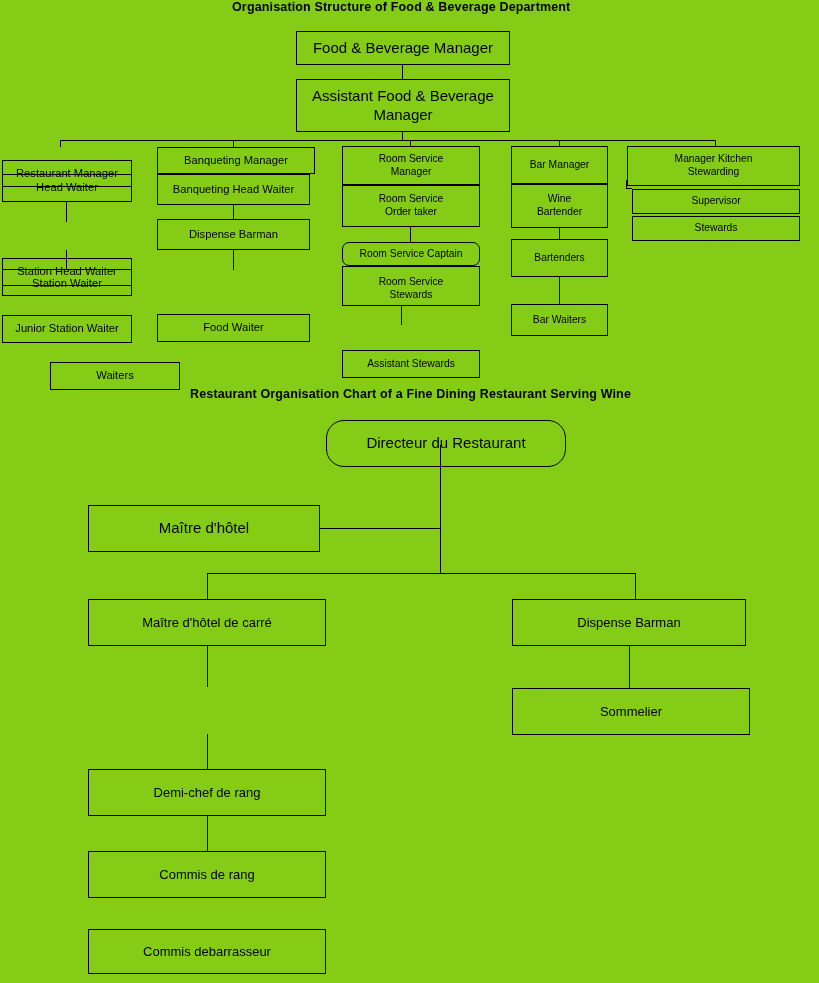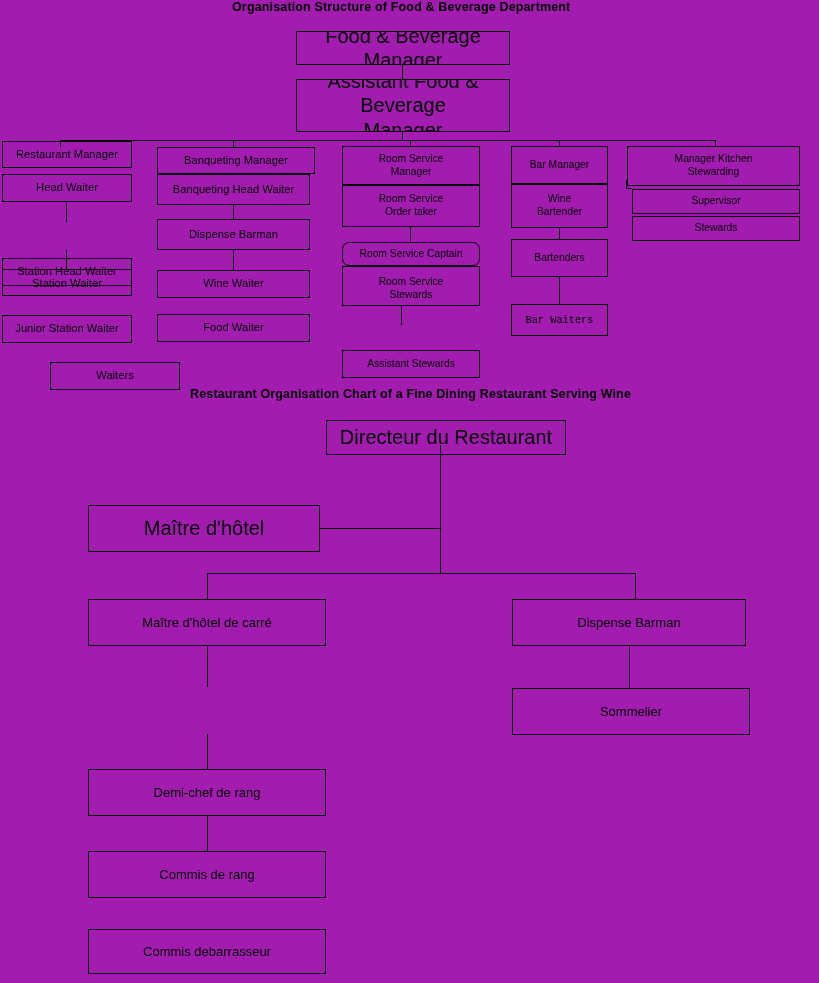--- a/index.html
+++ b/index.html
@@ -10,21 +10,21 @@
     background: #ffffff;
   }
   body {
     font-family: "Liberation Sans", sans-serif;
     color: #000000;
   }
   #canvas {
     position: relative;
     width: 819px;
     height: 983px;
-    background: #a21caf;
+    background: #84cc16;
     overflow: hidden;
   }
   .chart-title {
     position: absolute;
     font-weight: bold;
     font-size: 12.5px;
     letter-spacing: 0.15px;
     white-space: nowrap;
     color: #000000;
   }
@@ -36,21 +36,21 @@
     align-items: center;
     justify-content: center;
     text-align: center;
     line-height: 1.22;
     color: #000000;
     padding: 0 3px;
     overflow: hidden;
   }
   .node span { display: block; width: 100%; }
   
-  .fs-lg   { font-size: 20px; }
+  .fs-lg   { font-size: 15px; }
   .fs-md   { font-size: 13px; }
   .fs-sm   { font-size: 11.2px; }
   .fs-xs   { font-size: 10.3px; }
   
   .vline {
     position: absolute;
     width: 0;
     border-left: 1.2px solid #000000;
   }
   .hline {
@@ -86,21 +86,21 @@
   </div>
 
   <div class="vline" style="left:402px; top:132px; height:9px;"></div>
   <div class="hline" style="left:60px; top:140px; width:655px;"></div>
   <div class="vline" style="left:60px;  top:140px; height:7px;"></div>
   <div class="vline" style="left:233px; top:140px; height:7px;"></div>
   <div class="vline" style="left:410px; top:140px; height:6px;"></div>
   <div class="vline" style="left:559px; top:140px; height:7px;"></div>
   <div class="vline" style="left:715px; top:140px; height:6px;"></div>
 
-  <div class="node fs-sm" style="left:2px; top:141px; width:130px; height:27px;">
+  <div class="node fs-sm" style="left:2px; top:160px; width:130px; height:27px;">
     <span>Restaurant Manager</span>
   </div>
   <div class="node fs-sm" style="left:2px; top:174px; width:130px; height:28px;">
     <span>Head Waiter</span>
   </div>
   <div class="vline" style="left:66px; top:202px; height:20px;"></div>
   <div class="node fs-sm" style="left:2px; top:222px; width:130px; height:28px;margin-top:36px;">
     <span>Station Head Waiter</span>
   </div>
   <div class="vline" style="left:66px; top:250px; height:19px;"></div>
@@ -118,23 +118,20 @@
     <span>Banqueting Manager</span>
   </div>
   <div class="node fs-sm" style="left:157px; top:174px; width:153px; height:31px;">
     <span>Banqueting Head Waiter</span>
   </div>
   <div class="vline" style="left:233px; top:205px; height:14px;"></div>
   <div class="node fs-sm" style="left:157px; top:219px; width:153px; height:31px;">
     <span>Dispense Barman</span>
   </div>
   <div class="vline" style="left:233px; top:250px; height:20px;"></div>
-  <div class="node fs-sm" style="left:157px; top:270px; width:153px; height:28px;">
-    <span>Wine Waiter</span>
-  </div>
   <div class="node fs-sm" style="left:157px; top:314px; width:153px; height:28px;">
     <span>Food Waiter</span>
   </div>
 
   <div class="node fs-xs" style="left:342px; top:146px; width:138px; height:39px; flex-direction:column;">
     <span>Room Service</span>
     <span>Manager</span>
   </div>
   <div class="node fs-xs" style="left:342px; top:185px; width:138px; height:42px; flex-direction:column;">
     <span>Room Service</span>
@@ -158,39 +155,39 @@
   </div>
   <div class="node fs-xs" style="left:511px; top:184px; width:97px; height:44px; flex-direction:column;">
     <span>Wine</span>
     <span>Bartender</span>
   </div>
   <div class="vline" style="left:559px; top:228px; height:11px;"></div>
   <div class="node fs-xs" style="left:511px; top:239px; width:97px; height:38px;">
     <span>Bartenders</span>
   </div>
   <div class="vline" style="left:559px; top:277px; height:27px;"></div>
-  <div class="node fs-xs" style="left:511px; top:304px; width:97px; height:32px;font-family:Liberation Mono, monospace;">
+  <div class="node fs-xs" style="left:511px; top:304px; width:97px; height:32px;">
     <span>Bar Waiters</span>
   </div>
 
   <div class="node fs-xs" style="left:627px; top:146px; width:173px; height:40px; flex-direction:column;">
     <span>Manager Kitchen</span>
     <span>Stewarding</span>
   </div>
   <div class="elbow" style="left:626px; top:180px; width:6px; height:9px;"></div>
   <div class="node fs-xs" style="left:632px; top:189px; width:168px; height:25px;">
     <span>Supervisor</span>
   </div>
   <div class="node fs-xs" style="left:632px; top:216px; width:168px; height:25px;">
     <span>Stewards</span>
   </div>
 
   <div class="chart-title" style="left:190px; top:387px;">Restaurant Organisation Chart of a Fine Dining Restaurant Serving Wine</div>
 
-  <div class="node fs-lg" style="left:326px; top:420px; width:240px; height:35px;">
+  <div class="node fs-lg" style="left:326px; top:420px; width:240px; height:47px;border-radius:18px;">
     <span>Directeur du Restaurant</span>
   </div>
 
   <div class="vline" style="left:440px; top:445px; height:128px;"></div>
 
   <div class="node fs-lg" style="left:88px; top:505px; width:232px; height:47px;">
     <span>Maître d'hôtel</span>
   </div>
   <div class="hline" style="left:320px; top:528px; width:120px;"></div>
 

